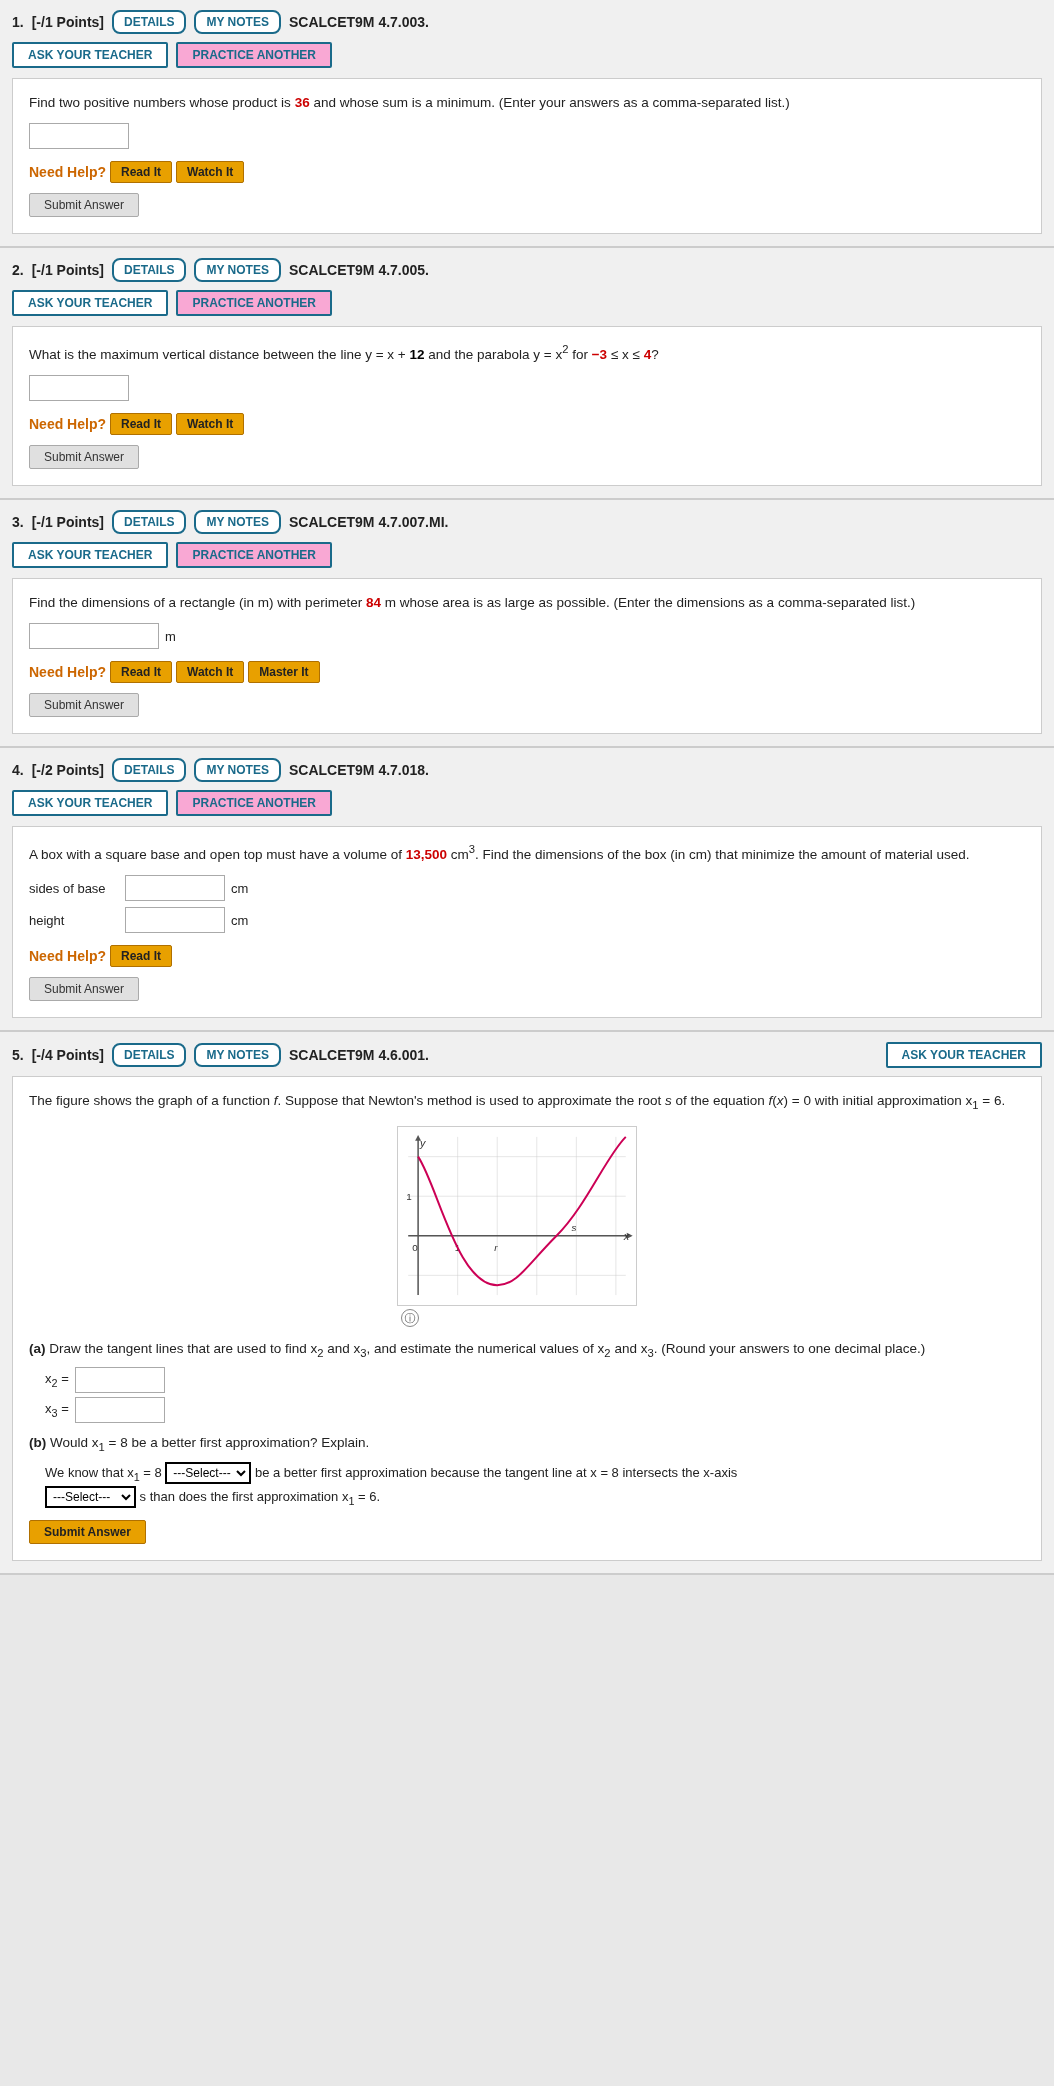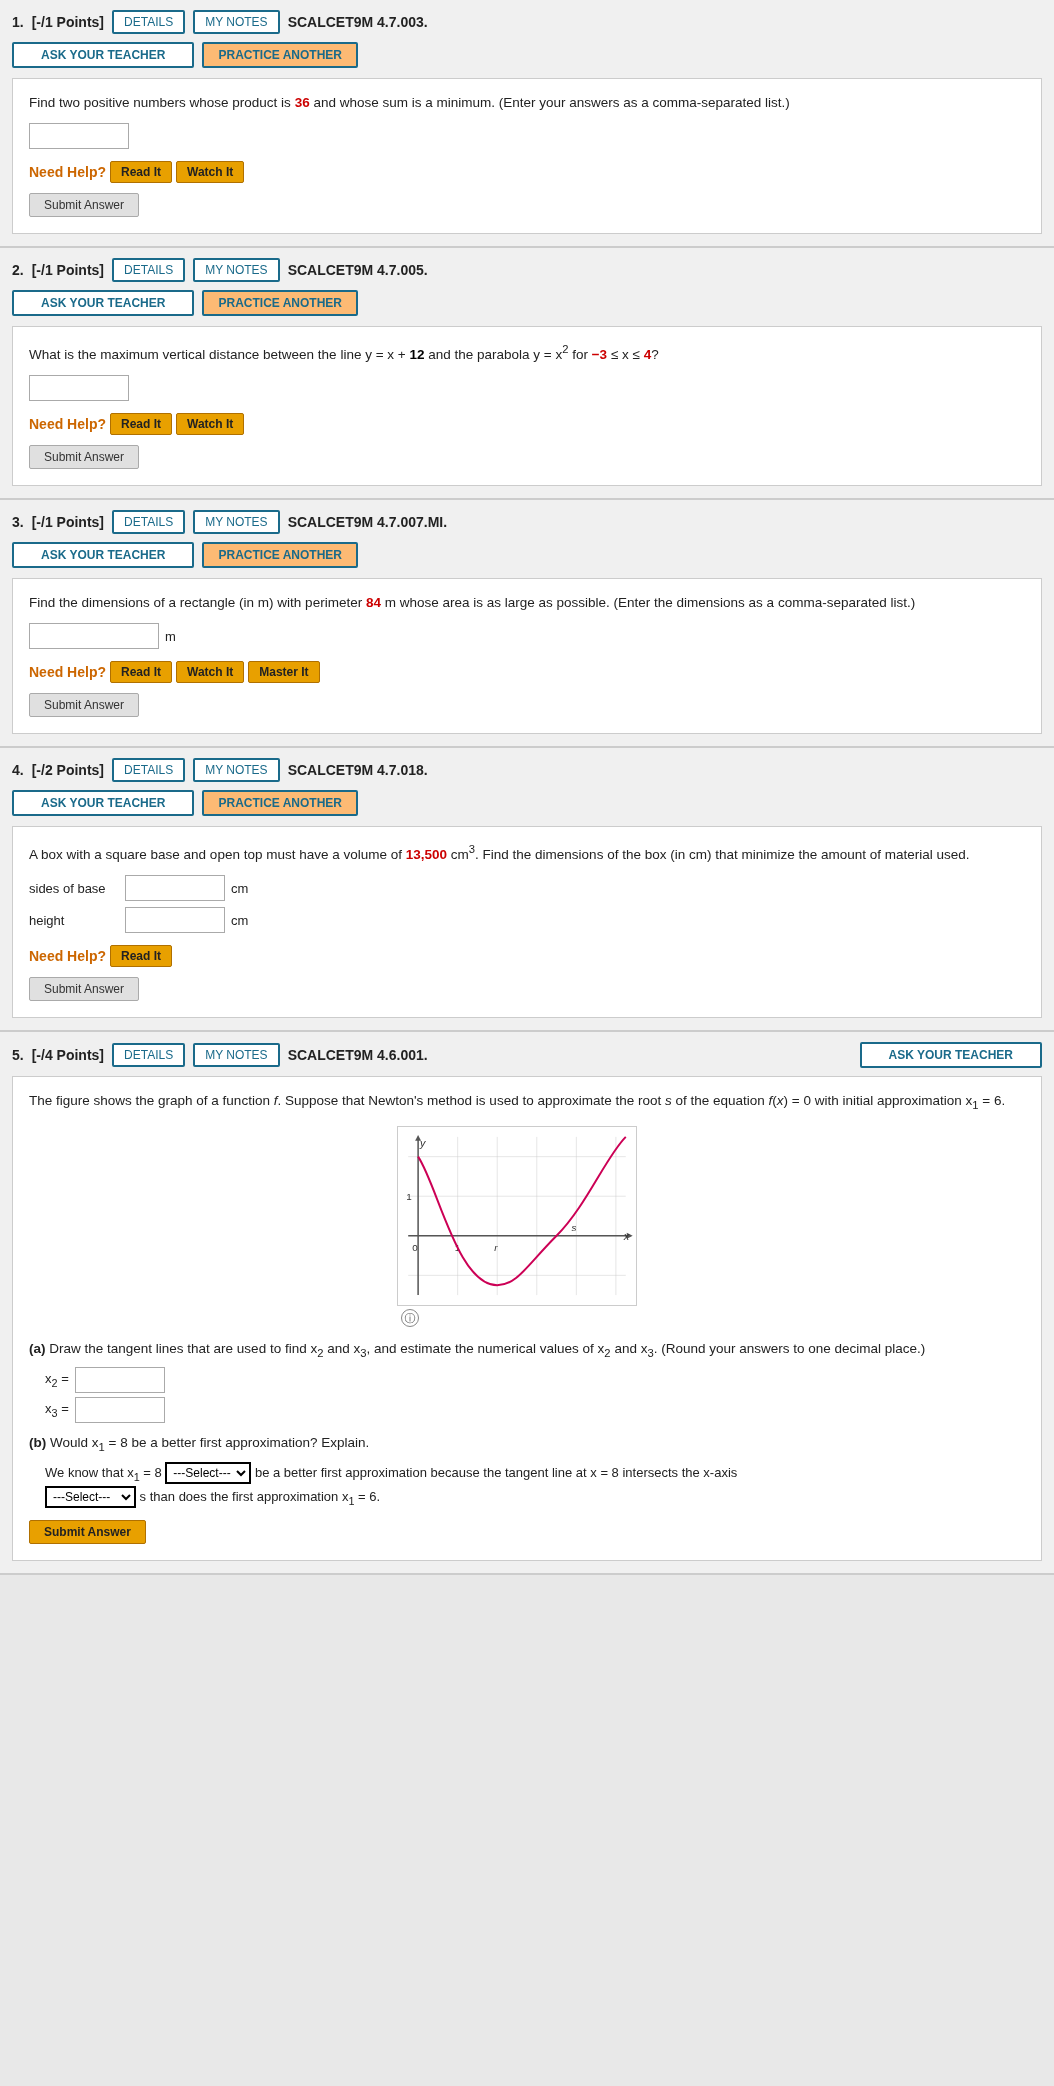--- a/index.html
+++ b/index.html
@@ -25,49 +25,49 @@
       font-weight: bold;
       font-size: 14px;
       color: #222;
       white-space: nowrap;
     }
     .btn-outline {
       border: 2px solid #1a6a8a;
       background: white;
       color: #1a6a8a;
       font-size: 12px;
-      font-weight: normal;
+      font-weight: bold;
       padding: 3px 10px;
       cursor: pointer;
-      border-radius: 2px;
+      border-radius: 8px;
     }
     .problem-code {
       font-weight: bold;
       font-size: 14px;
       color: #222;
     }
     .btn-row {
       display: flex;
       gap: 8px;
       margin-bottom: 10px;
       flex-wrap: wrap;
     }
     .btn-ask {
       border: 2px solid #1a6a8a;
       background: white;
       color: #1a6a8a;
       font-size: 12px;
       font-weight: bold;
-      padding: 4px 27px;
+      padding: 4px 14px;
       cursor: pointer;
       border-radius: 2px;
     }
     .btn-practice {
       border: 2px solid #1a6a8a;
-      background: #fdba74;
+      background: #f9a8d4;
       color: #1a6a8a;
       font-size: 12px;
       font-weight: bold;
       padding: 4px 14px;
       cursor: pointer;
       border-radius: 2px;
     }
     .question-box {
       background: white;
       border: 1px solid #ccc;

